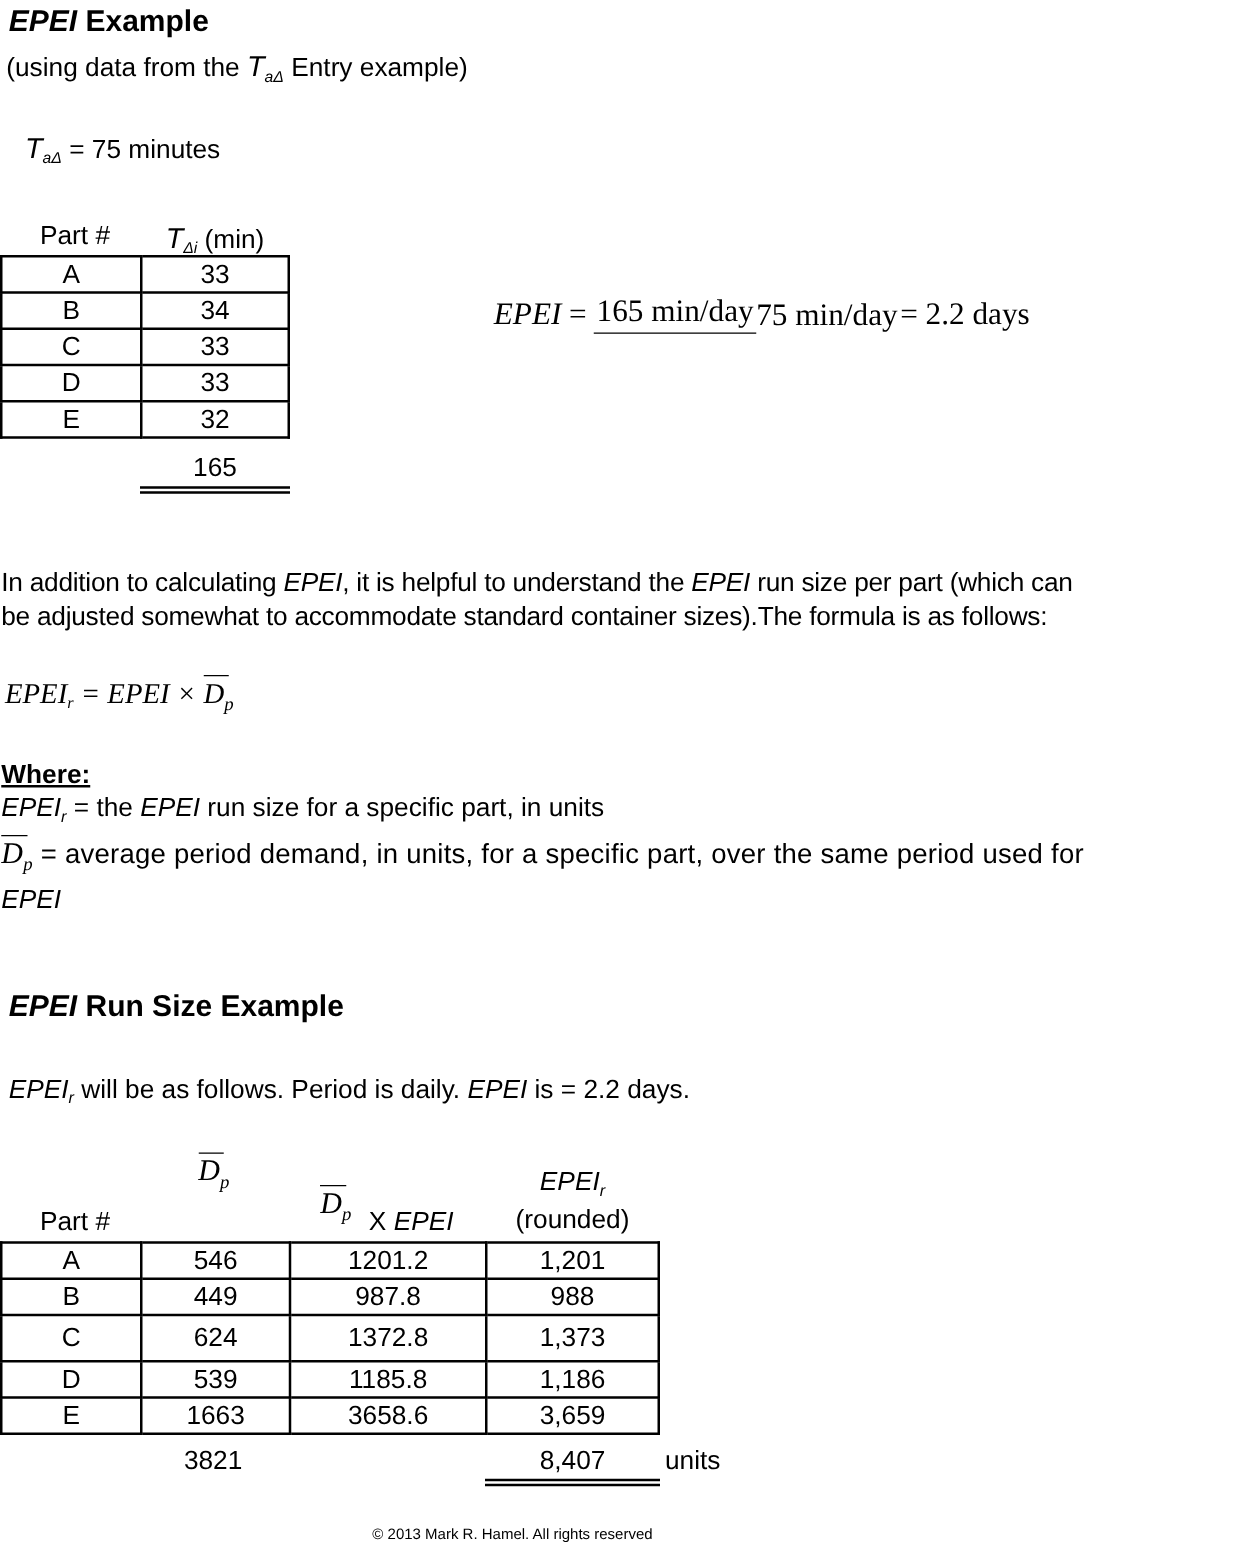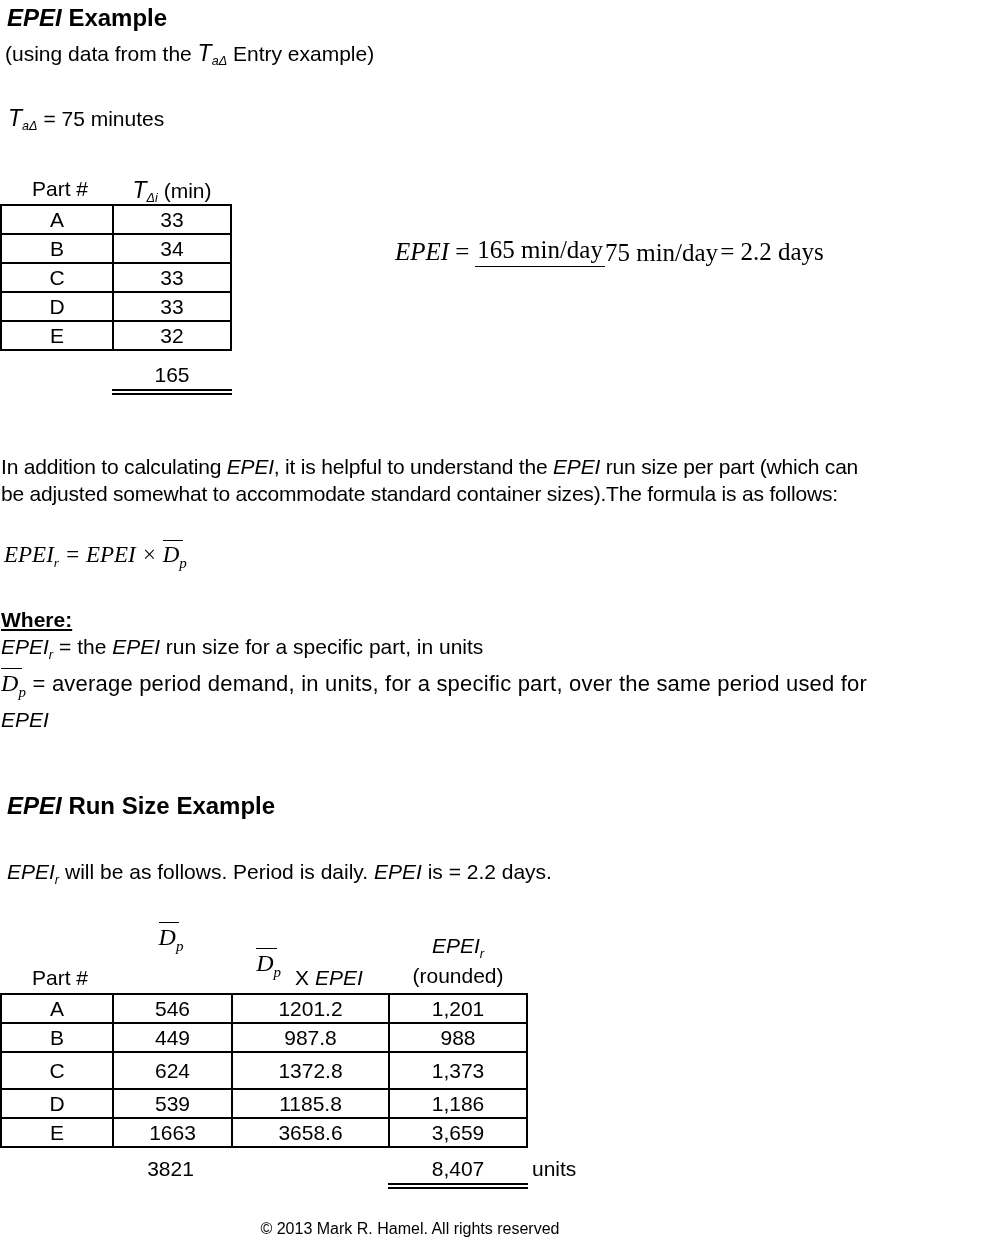--- a/index.html
+++ b/index.html
@@ -37,21 +37,21 @@
 
 <div class="abs h1" style="left:7px; top:4px;">
   <span class="it">EPEI</span>
   <span>Example</span>
 </div>
 <div class="abs txt" style="left:5px; top:40px;">
   <span>(using data from the</span>
   <span class="it" style="font-size:23px;">T</span><span class="sub">aΔ</span>
   <span>Entry example)</span>
 </div>
-<div class="abs txt" style="left:8px; top:105px;">
+<div class="abs txt" style="left:20px; top:105px;">
   <span class="it" style="font-size:23px;">T</span><span class="sub">aΔ</span>
   <span>= 75 minutes</span>
 </div>
 
 <div class="hdr" style="left:10px; top:177px; width:100px;">Part #</div>
 <div class="hdr" style="left:112px; top:177px; width:120px;">
   <span class="it" style="font-size:23px;">T</span><span class="sub">Δi</span>
   <span>(min)</span>
 </div>
 <table class="t" style="left:0px; top:204px; width:232px;">
@@ -161,13 +161,13 @@
         <td>3658.6</td>
         <td>3,659</td>
       </tr>
 </tbody>
   </table>
 <div class="total" style="left:112px; top:1157px; width:117px;text-align:center;">3821</div>
 <div class="total" style="left:388px; top:1157px; width:140px;">8,407</div>
 <div class="abs txt" style="left:532px; top:1157px;">units</div>
 <div class="dbl" style="left:388px; top:1183px; width:140px;"></div>
 
-<div class="abs" style="left:0; width:820px; top:1220px; text-align:center; font-size:16px;">© 2013 Mark R. Hamel. All rights reserved</div>
+<div class="abs" style="left:0; width:820px; top:1220px; text-align:center; font-size:12px;">© 2013 Mark R. Hamel. All rights reserved</div>
 
 </body></html>

